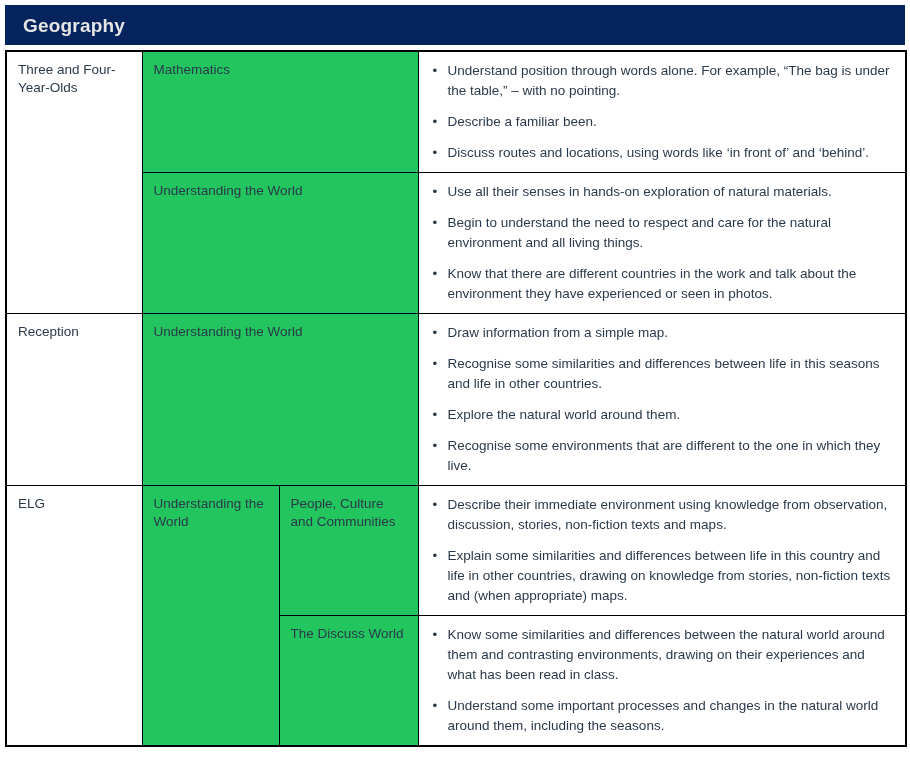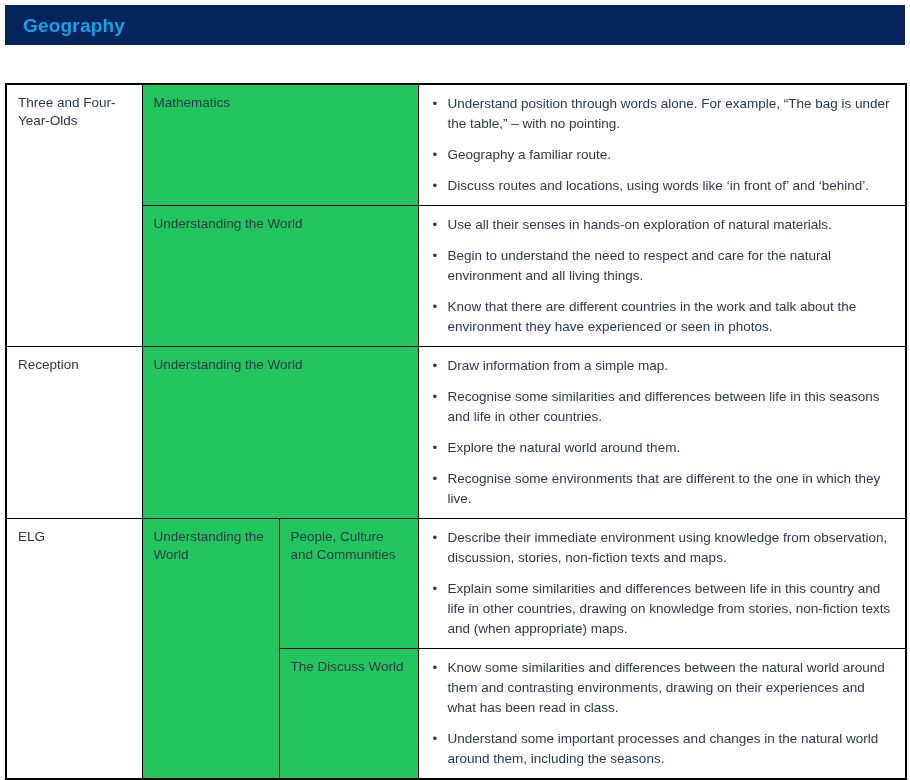--- a/index.html
+++ b/index.html
@@ -28,36 +28,35 @@
   
   .subject-header {
     height: 40px;
     background: #05245e;
     display: flex;
     align-items: center;
     padding: 0 0 0 18px;
     box-sizing: border-box;
   }
   .subject-header .title {
-    color: #0ea5e9;
+    color: #e5e5e5;
     font-size: 19px;
     font-weight: bold;
     letter-spacing: 0.2px;
     line-height: 1;
   }
 
   .header-gap { height: 5px; background: #ffffff; }
 
   
   table.progression {
     border-collapse: collapse;
     table-layout: fixed;
     width: 900px;
     border: 2px solid #000000;
-    margin-top: 33px;
   }
   table.progression td {
     border: 1px solid #000000;
     vertical-align: top;
     padding: 0;
     box-sizing: border-box;
   }
 
   
   col.c-age   { width: 136px; }
@@ -131,21 +130,21 @@
           <div class="cell-pad label-text">Mathematics</div>
         </td>
         <td class="cell-white">
           <ul class="objectives">
             <li>
               <span class="bullet-dot">•</span>
               <span>Understand position through words alone. For example, “The bag is under the table,” – with no pointing.</span>
             </li>
             <li>
               <span class="bullet-dot">•</span>
-              <span>Geography a familiar route.</span>
+              <span>Describe a familiar been.</span>
             </li>
             <li>
               <span class="bullet-dot">•</span>
               <span>Discuss routes and locations, using words like ‘in front of’ and ‘behind’.</span>
             </li>
           </ul>
         </td>
       </tr>
 
       <tr>

